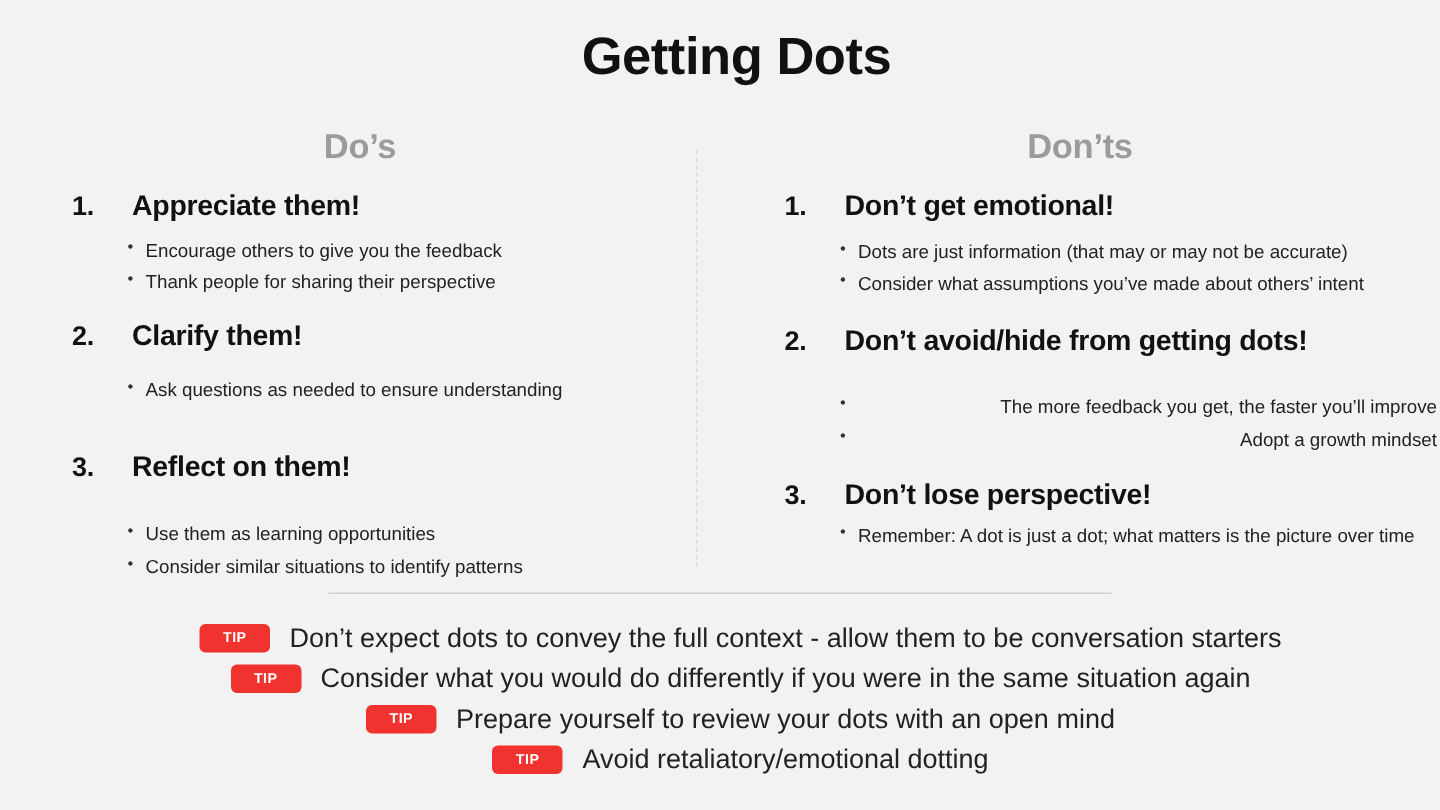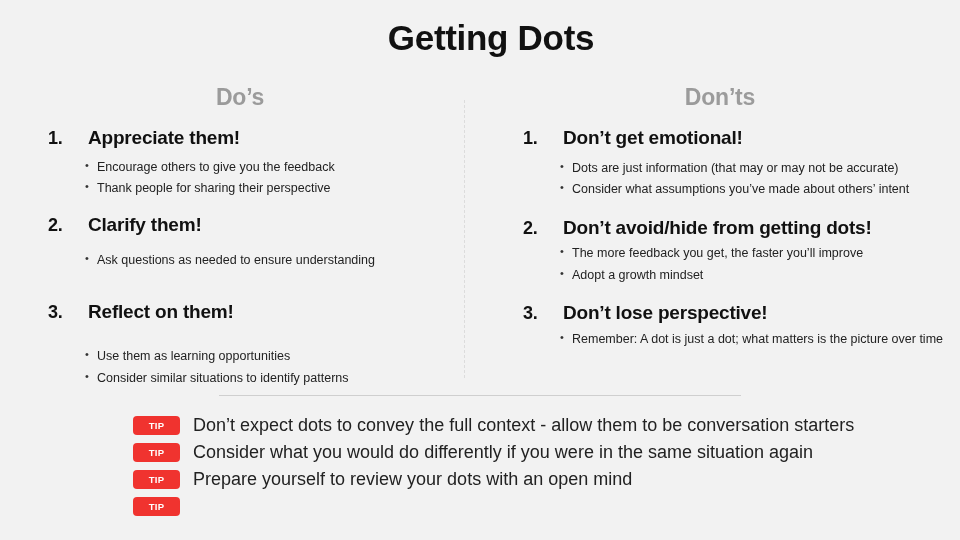--- a/index.html
+++ b/index.html
@@ -115,34 +115,35 @@
 
   
   .column.left .item:nth-child(1) .bullets { margin-top: 5px; }
   .column.left .item:nth-child(2)          { margin-top: 11px; }
   .column.left .item:nth-child(2) .bullets { margin-top: 12px; }
   .column.left .item:nth-child(3)          { margin-top: 26px; }
   .column.left .item:nth-child(3) .bullets { margin-top: 21px; }
 
   .column.right .item:nth-child(1) .bullets { margin-top: 6px; }
   .column.right .item:nth-child(2)          { margin-top: 13px; }
-  .column.right .item:nth-child(2) .bullets { margin-top: 2px; }
+  .column.right .item:nth-child(2) .bullets { margin-top: 20px; text-align: right; }
   .column.right .item:nth-child(3)          { margin-top: 13px; }
   .column.right .item:nth-child(3) .bullets { margin-top: 2px; }
 
   
   .tips {
     position: absolute;
     left: 133px;
     top: 412px;
   }
   .tip-row {
     display: flex;
     align-items: center;
     height: 27px;
+    justify-content: center;
   }
   .tip-badge {
     width: 47px;
     height: 19px;
     flex: none;
     background: #f0332f;
     border-radius: 4px;
     color: #ffffff;
     font-size: 9.5px;
     font-weight: bold;
@@ -255,17 +256,18 @@
       <span class="tip-text">Consider what you would do differently if you were in the same situation again</span>
     </div>
 
     <div class="tip-row">
       <span class="tip-badge">TIP</span>
       <span class="tip-text">Prepare yourself to review your dots with an open mind</span>
     </div>
 
     <div class="tip-row">
       <span class="tip-badge">TIP</span>
+      <span class="tip-text">Avoid retaliatory/emotional dotting</span>
     </div>
 
   </div>
 
 </div>
 
 </body></html>

